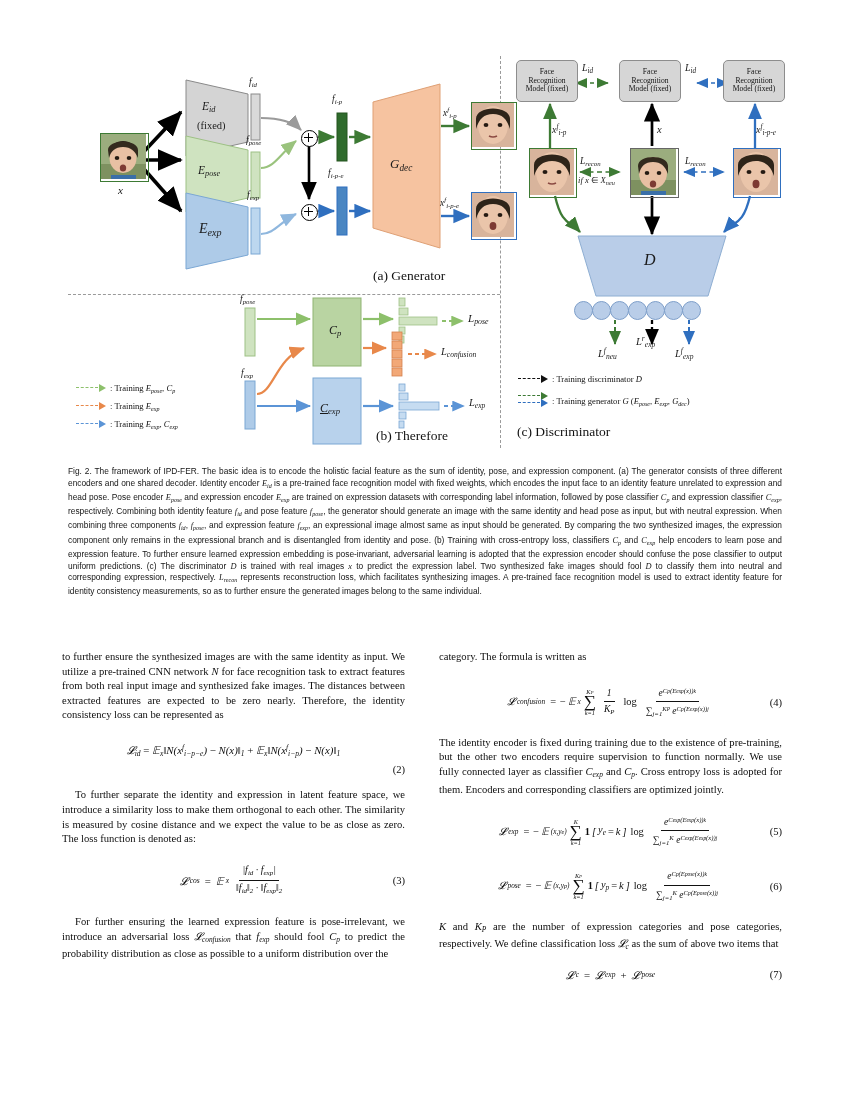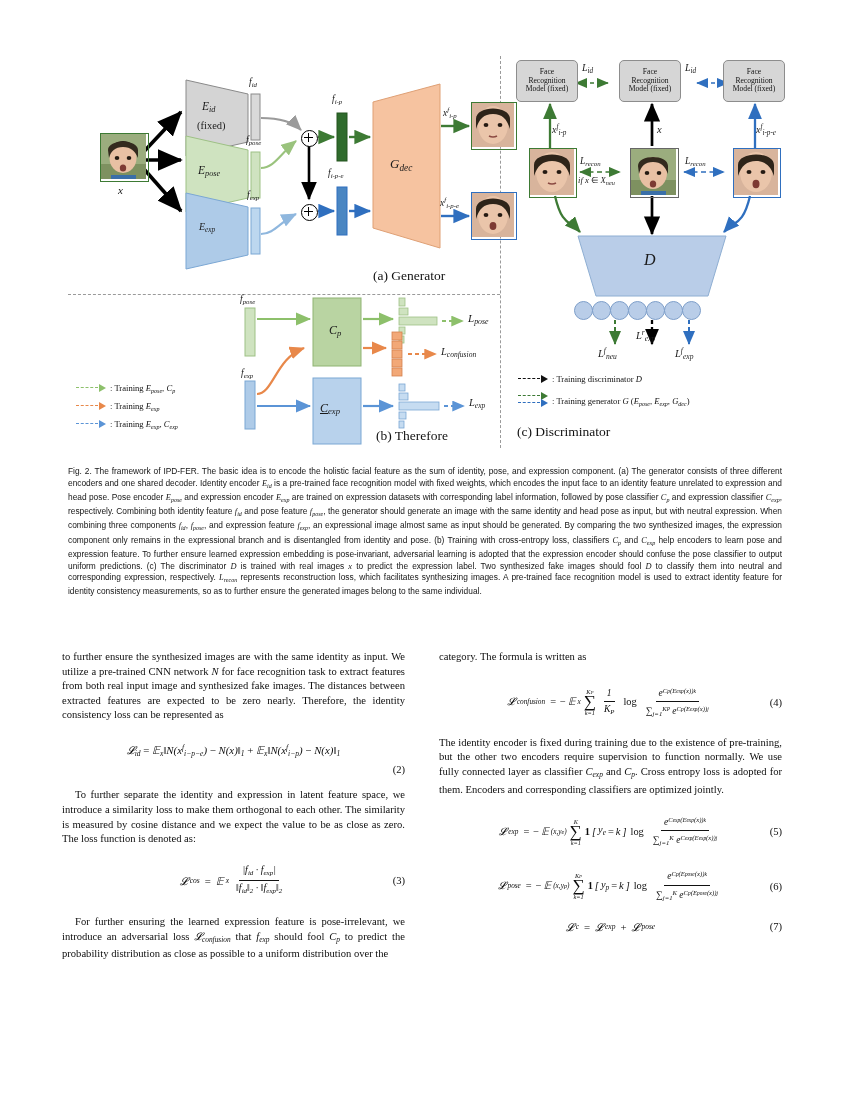--- a/index.html
+++ b/index.html
@@ -188,21 +188,21 @@
         <ellipse cx="28" cy="24" rx="2.3" ry="2" fill="#241a12"></ellipse>
         <ellipse cx="22" cy="34" rx="3.2" ry="3.6" fill="#7d3a33"></ellipse>
         <rect x="10" y="41" width="25" height="4" fill="#3a6fa8"></rect>
       </svg>
     </div>
     <div class="lbl" style="left:50px;top:128px;font-size:11px;">x</div>
 
     <div class="lbl" style="left:134px;top:44px;font-size:11.5px;">E<span class="sub">id</span></div>
     <div class="lbl up" style="left:129px;top:64px;font-size:10.5px;">(fixed)</div>
     <div class="lbl" style="left:130px;top:108px;font-size:11.5px;">E<span class="sub">pose</span></div>
-    <div class="lbl" style="left:131px;top:165px;font-size:10px;text-align:right;">E<span class="sub">exp</span></div>
+    <div class="lbl" style="left:131px;top:165px;font-size:14px;text-align:right;">E<span class="sub">exp</span></div>
 
     <div class="lbl" style="left:181px;top:21px;font-size:9.5px;">f<span class="sub">id</span></div>
     <div class="lbl" style="left:178px;top:79px;font-size:9.5px;">f<span class="sub">pose</span></div>
     <div class="lbl" style="left:179px;top:134px;font-size:9.5px;">f<span class="sub">exp</span></div>
     <div class="lbl" style="left:264px;top:38px;font-size:9.5px;">f<span class="sub">i-p</span></div>
     <div class="lbl" style="left:260px;top:112px;font-size:9.5px;">f<span class="sub">i-p-e</span></div>
 
     <div class="oplus" style="left:233px;top:74px;"></div>
     <div class="oplus" style="left:233px;top:148px;"></div>
 
@@ -419,21 +419,21 @@
 
     <div class="circle" style="left:506px;top:245px;width:17px;height:17px;"></div>
     <div class="circle" style="left:524px;top:245px;width:17px;height:17px;"></div>
     <div class="circle" style="left:542px;top:245px;width:17px;height:17px;"></div>
     <div class="circle" style="left:560px;top:245px;width:17px;height:17px;"></div>
     <div class="circle" style="left:578px;top:245px;width:17px;height:17px;"></div>
     <div class="circle" style="left:596px;top:245px;width:17px;height:17px;"></div>
     <div class="circle" style="left:614px;top:245px;width:17px;height:17px;"></div>
 
     <div class="lbl" style="left:530px;top:290px;font-size:10.5px;"><span class="scriptL">L</span><span class="sup">f</span><span class="sub">neu</span></div>
-    <div class="lbl" style="left:568px;top:272px;font-size:10.5px;"><span class="scriptL">L</span><span class="sup">r</span><span class="sub">exp</span></div>
+    <div class="lbl" style="left:568px;top:278px;font-size:10.5px;"><span class="scriptL">L</span><span class="sup">r</span><span class="sub">exp</span></div>
     <div class="lbl" style="left:607px;top:290px;font-size:10.5px;"><span class="scriptL">L</span><span class="sup">f</span><span class="sub">exp</span></div>
 
     <div class="legrow" style="left:450px;top:318px;color:#111;">
       <span class="dash">
           <i></i>
           <b></b>
         </span>
       <span class="txt">: Training discriminator <i>D</i></span>
     </div>
     <div class="legrow" style="left:450px;top:339px;color:#2f6fbf;">
@@ -549,20 +549,21 @@
         <span class="nrm"><b>1</b></span>[<i>y<span class="sub">p</span></i> <span class="nrm">=</span> <i>k</i>]
         <span class="nrm" style="margin:0 2px;">log</span>
         <span class="frac">
           <span class="num2"><i>e</i><span class="sup"><i>C<span style="font-size:.8em;">p</span></i>(<i>E<span style="font-size:.8em;">pose</span></i>(<i>x</i>))<span style="font-size:.8em;">k</span></span></span>
           <span class="den2"><span class="nrm">∑</span><span class="sub">j=1</span><span class="sup">K</span> <i>e</i><span class="sup"><i>C<span style="font-size:.8em;">p</span></i>(<i>E<span style="font-size:.8em;">pose</span></i>(<i>x</i>))<span style="font-size:.8em;">j</span></span></span>
         </span>
       </span>
       <span class="tag">(6)</span>
     </div>
 
+    <p class="noind"><i>K</i> and <i>K<span class="sub">P</span></i> are the number of expression categories and pose categories, respectively. We define classification loss <i>𝓛<span class="sub">c</span></i> as the sum of above two items that</p>
 
     <div class="eq" style="margin-top:13px;">
       <span class="mathrow">
         <span class="scriptL">𝓛</span>
           <span class="sub">c</span>
         <span class="nrm" style="margin:0 3px;">=</span>
         <span class="scriptL">𝓛</span>
           <span class="sub">exp</span>
         <span class="nrm" style="margin:0 3px;">+</span>
         <span class="scriptL">𝓛</span>

